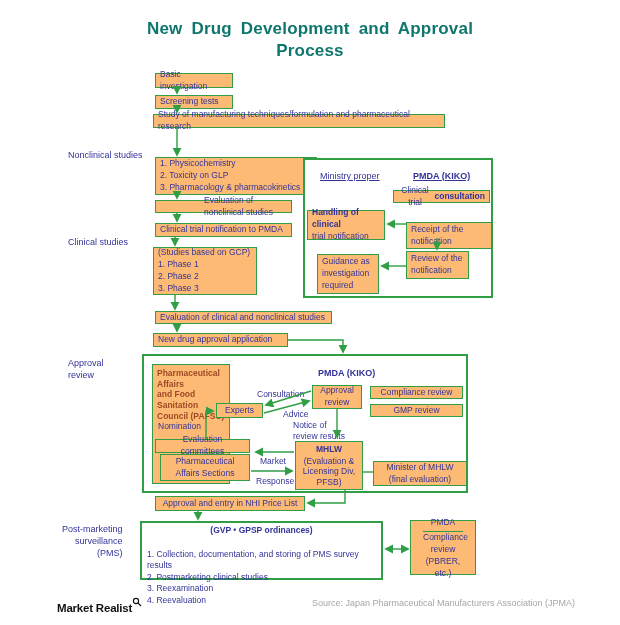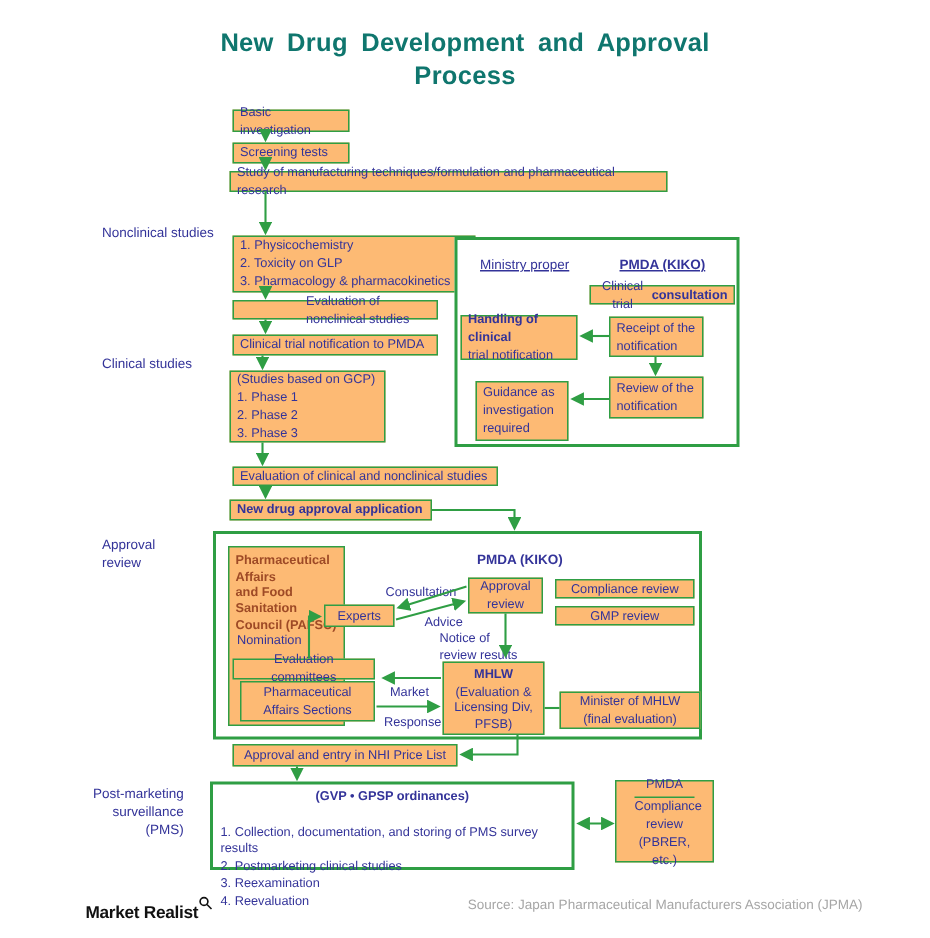--- a/index.html
+++ b/index.html
@@ -72,35 +72,35 @@
   <div class="abs box" style="left:155px;top:223px;width:137px;height:14px;">
       <span>Clinical trial notification to PMDA</span>
     </div>
   <div class="abs box ml" style="left:153px;top:247px;width:104px;height:48px;">(Studies based on GCP)
 1. Phase 1
 2. Phase 2
 3. Phase 3</div>
   <div class="abs box" style="left:155px;top:311px;width:177px;height:13px;">
       <span>Evaluation of clinical and nonclinical studies</span>
     </div>
-  <div class="abs box" style="left:153px;top:333px;width:135px;height:14px;font-weight:bold;">
+  <div class="abs box" style="left:153px;top:333px;width:135px;height:14px;">
       <span>New drug approval application</span>
     </div>
 
   <div class="abs bigbox" style="left:303px;top:158px;width:190px;height:140px;"></div>
   <div class="abs hdr und" style="left:320px;top:171px;">Ministry proper</div>
   <div class="abs hdr und" style="left:413px;top:171px;font-weight:bold;">PMDA (KIKO)</div>
   <div class="abs box ctr" style="left:393px;top:190px;width:97px;height:13px;flex-direction:row;justify-content:center;">
     <span>Clinical trial </span>&nbsp;<span style="font-weight:bold;">consultation</span>
   </div>
   <div class="abs box" style="left:307px;top:210px;width:78px;height:30px;">
     <span style="font-weight:bold;">Handling of clinical</span>
     <span>trial notification</span>
   </div>
-  <div class="abs box ml" style="left:406px;top:211px;width:63px;height:27px;">Receipt of the
+  <div class="abs box ml" style="left:406px;top:222px;width:86px;height:27px;">Receipt of the
 notification</div>
   <div class="abs box ml" style="left:317px;top:254px;width:62px;height:40px;">Guidance as
 investigation
 required</div>
   <div class="abs box ml" style="left:406px;top:251px;width:63px;height:28px;">Review of the
 notification</div>
 
   <div class="abs bigbox" style="left:142px;top:354px;width:326px;height:139px;"></div>
   <div class="abs box" style="left:152px;top:364px;width:78px;height:120px;justify-content:flex-start;">
     <span class="brown ml" style="line-height:1.25;padding-top:2px;">Pharmaceutical Affairs

